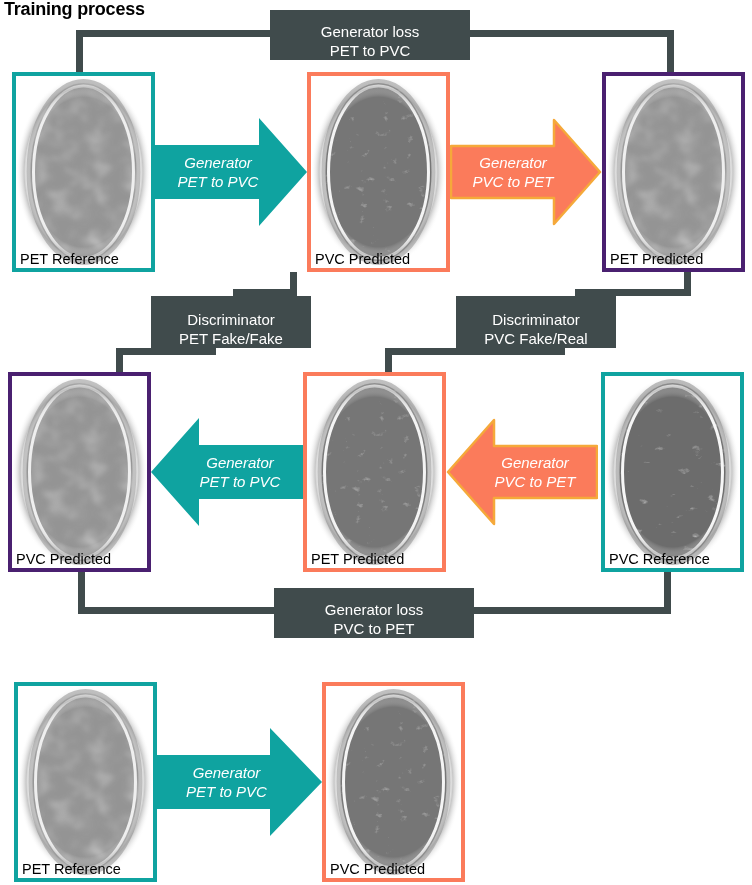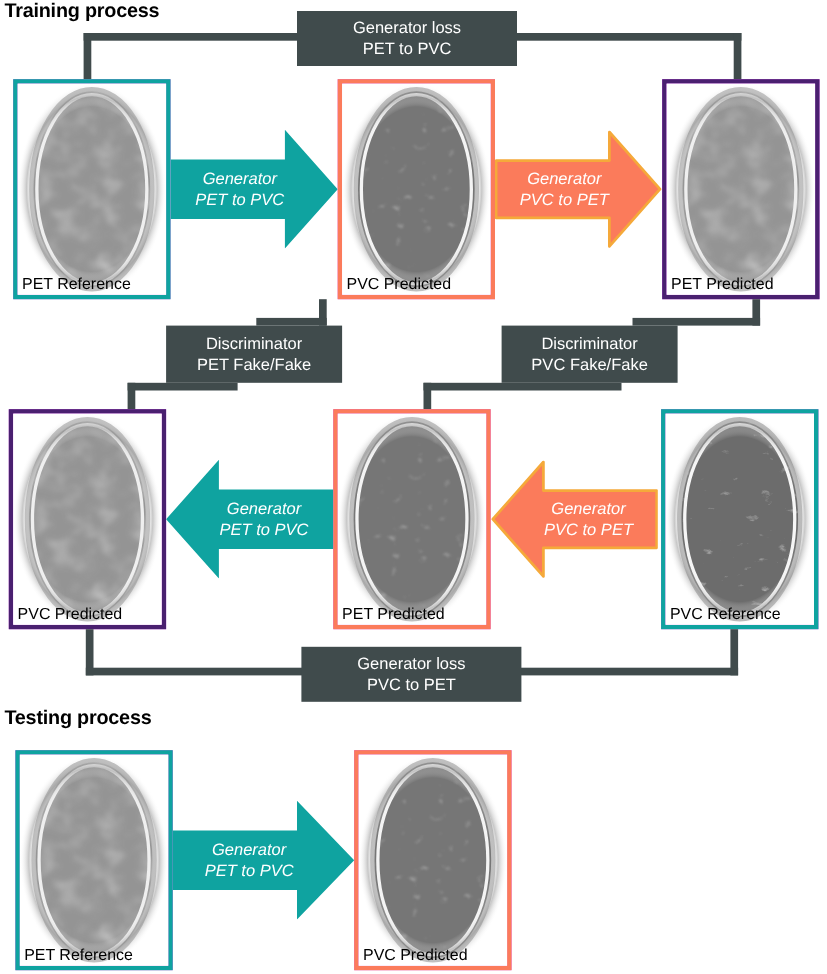--- a/index.html
+++ b/index.html
@@ -19,21 +19,21 @@
     font-weight:bold;
     letter-spacing:-0.2px;
     color:#000;
     white-space:nowrap;
   }
 
   
   .frame{
     position:absolute;
     box-sizing:border-box;
-    background:#d946ef;
+    background:#5eead4;
   }
   .frame .brainwrap{
     position:absolute;
     left:0;top:0;right:0;bottom:0;
     overflow:hidden;
     background:#ffffff;
   }
   .frame .caption{
     position:absolute;
     left:4px;
@@ -55,21 +55,21 @@
   }
 
   
   .labelbox{
     position:absolute;
     background:#404B4C;
     color:#ffffff;
     display:flex;
     flex-direction:column;
     align-items:center;
-    justify-content:center;
+    justify-content:flex-end;
     font-size:15px;
     line-height:1.28;
     text-align:center;
     z-index:6;
     white-space:nowrap;
   }
 
   
   .arrow{
     position:absolute;
@@ -217,21 +217,21 @@
   <div class="bar" style="left:684px; top:272px; width:7px;  height:24px;"></div>
   <div class="bar" style="left:575px; top:289px; width:116px;height:7px;"></div>
 
   <div class="labelbox" style="left:151px; top:296px; width:160px; height:52px;">
     <span>Discriminator</span>
     <span>PET Fake/Fake</span>
   </div>
 
   <div class="labelbox" style="left:456px; top:296px; width:160px; height:52px;">
     <span>Discriminator</span>
-    <span>PVC Fake/Fake</span>
+    <span>PVC Fake/Real</span>
   </div>
 
   <div class="bar" style="left:116px; top:348px; width:100px;height:7px;"></div>
   <div class="bar" style="left:116px; top:348px; width:7px;  height:24px;"></div>
 
   <div class="bar" style="left:385px; top:348px; width:180px;height:7px;"></div>
   <div class="bar" style="left:385px; top:348px; width:7px;  height:24px;"></div>
 
   <div class="frame purple" style="left:8px; top:372px; width:143px; height:200px;">
     <div class="brainwrap">
@@ -304,21 +304,20 @@
   <div class="bar" style="left:78px;  top:572px; width:7px;  height:42px;"></div>
   <div class="bar" style="left:78px;  top:607px; width:200px;height:7px;"></div>
   <div class="bar" style="left:470px; top:607px; width:201px;height:7px;"></div>
   <div class="bar" style="left:664px; top:572px; width:7px;  height:42px;"></div>
 
   <div class="labelbox" style="left:274px; top:588px; width:200px; height:50px;">
     <span>Generator loss</span>
     <span>PVC to PET</span>
   </div>
 
-  <div class="section-title" style="left:4px; top:642px;">Testing process</div>
 
   <div class="frame teal" style="left:14px; top:682px; width:143px; height:200px;">
     <div class="brainwrap">
       <svg width="135" height="192" viewBox="0 0 135 192" preserveAspectRatio="none">
         <rect width="135" height="192" fill="#fff"></rect>
         <g clip-path="url(#brainClip)">
           <rect width="135" height="192" fill="#dcdcdc"></rect>
           <rect width="135" height="192" filter="url(#fPET)"></rect>
         </g>
         <ellipse cx="67.5" cy="96" rx="55" ry="91" fill="none" stroke="#b9b9b9" stroke-width="4"></ellipse>

